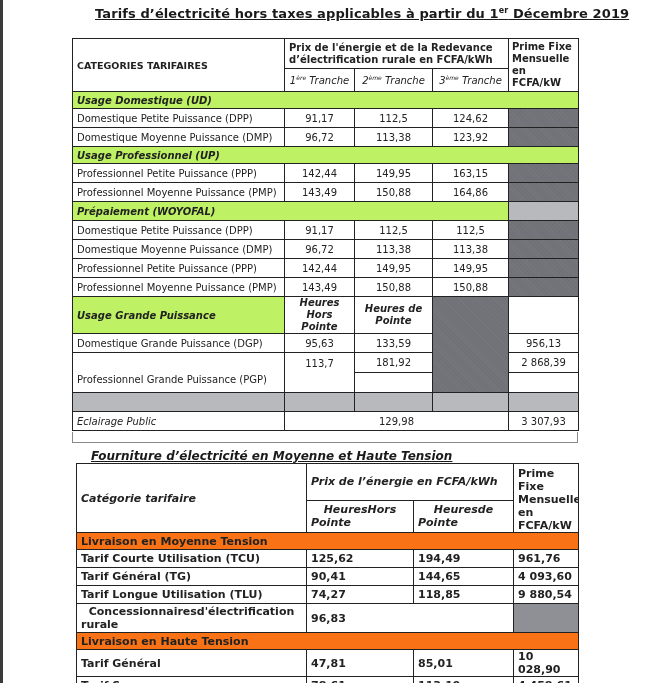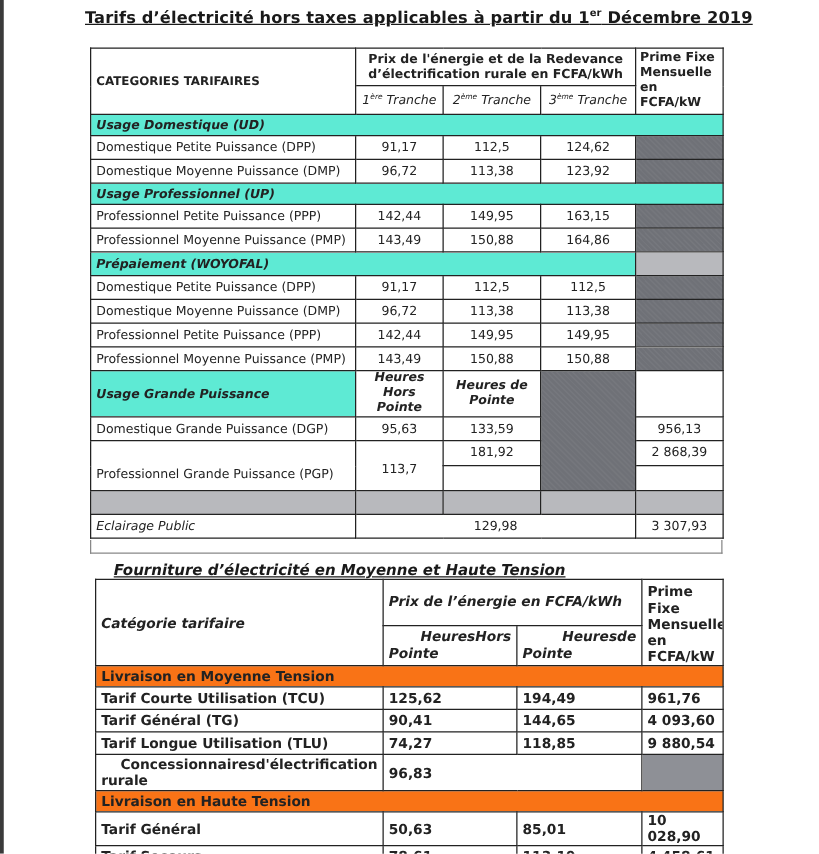--- a/index.html
+++ b/index.html
@@ -4,56 +4,56 @@
 <style>
   html, body { margin:0; padding:0; }
   body {
     width:655px; height:683px; overflow:hidden; position:relative;
     background:#ffffff;
     font-family:"DejaVu Sans", sans-serif;
     color:#1a1a1a;
   }
   .left-edge { position:absolute; left:0; top:0; width:3px; height:683px; background:#3a3a3a; }
   .page-title {
-    position:absolute; left:68px; top:6px; width:490px;
+    position:absolute; left:95px; top:6px; width:490px;
     font-weight:bold; font-size:13px; text-decoration:underline; white-space:nowrap;
     color:#1a1a1a; letter-spacing:0.1px;
   }
   .page-title sup { font-size:8px; }
 
   table { border-collapse:collapse; position:absolute; table-layout:fixed; }
   td { border:1px solid #222; padding:0 4px; font-size:10px; color:#222; overflow:hidden; }
   .t1 { left:72px; top:38px; width:506px; }
   .t1 td { height:18px; }
   .num { text-align:center; }
   .hdr-cat { font-weight:bold; font-size:9.5px; height:60px; }
-  .hdr-price { font-weight:bold; font-size:10px; line-height:12px;text-align:center; }
+  .hdr-price { font-weight:bold; font-size:10px; line-height:12px; }
   .hdr-tranche { font-style:italic; font-size:10px; text-align:center; height:22px; }
   .hdr-tranche sup { font-size:6px; }
   .hdr-prime { font-weight:bold; font-size:10px; line-height:12px; vertical-align:top; padding:2px 3px; }
-  .section { background:#5eead4; font-weight:bold; font-style:italic; font-size:10px; height:16px !important; }
+  .section { background:#bef264; font-weight:bold; font-style:italic; font-size:10px; height:16px !important; }
   .shade { background:#6f7177; background-image:repeating-linear-gradient(45deg, rgba(255,255,255,0.05) 0 1px, transparent 1px 3px); }
   .light-shade { background:#b8b9bd; }
   .blank { background:#fff; }
   .gp-hdr { font-weight:bold; font-style:italic; font-size:10px; text-align:center; line-height:12px; }
   .eclairage { font-style:italic; }
   .t1-foot { position:absolute; left:72px; top:432px; width:504px; height:10px; border:1px solid #888; border-top:none; }
 
   .subtitle {
     position:absolute; left:91px; top:449px;
     font-weight:bold; font-style:italic; font-size:12px; text-decoration:underline; white-space:nowrap;
   }
   .t2 { left:76px; top:463px; width:502px; }
   .t2 td { font-weight:bold; font-size:11px; height:17px; }
   .t2 .h-cat { font-style:italic; font-size:11px; height:60px;margin-left:36px; }
   .t2 .h-price { font-style:italic; height:30px;margin-left:30px; }
   .t2 .h-sub { font-style:italic; line-height:13px; }
   .t2 .h-prime { line-height:13px; vertical-align:top; padding-top:3px; }
   .t2 .sec { background:#f97316; height:16px; }
-  .justify { display:flex; justify-content:flex-end; }
+  .justify { display:flex; justify-content:center; }
   .t2 .two-line { line-height:13px; height:28px;margin-left:38px; }
 </style>
 </head>
 <body>
 
 <div class="left-edge"></div>
 
 <div class="page-title">
   <span>Tarifs d’électricité hors taxes applicables à partir du 1</span><sup>er</sup><span> Décembre 2019</span>
 </div>
@@ -155,21 +155,21 @@
     <td class="blank"></td>
   </tr>
   <tr>
     <td>Domestique Grande Puissance (DGP)</td>
     <td class="num">95,63</td>
     <td class="num">133,59</td>
     <td class="num">956,13</td>
   </tr>
   <tr>
     <td rowspan="2" style="vertical-align:top;padding-top:21px;">Professionnel Grande Puissance (PGP)</td>
-    <td rowspan="2" class="num" style="vertical-align:top;padding-top:17px;">113,7</td>
+    <td rowspan="2" class="num" style="vertical-align:top;padding-top:5px;">113,7</td>
     <td class="num">181,92</td>
     <td class="num">2 868,39</td>
   </tr>
   <tr>
     <td class="blank"></td>
     <td class="blank"></td>
   </tr>
   <tr>
     <td class="light-shade"></td>
     <td class="light-shade"></td>
@@ -249,21 +249,21 @@
     </td>
     <td colspan="2">96,83</td>
     <td class="shade" style="background:#8e9096;"></td>
   </tr>
 
   <tr>
     <td colspan="4" class="sec">Livraison en Haute Tension</td>
   </tr>
   <tr>
     <td>Tarif Général</td>
-    <td>50,63</td>
+    <td>47,81</td>
     <td>85,01</td>
     <td>10 028,90</td>
   </tr>
   <tr>
     <td>Tarif Secours</td>
     <td>78,61</td>
     <td>113,19</td>
     <td>4 458,61</td>
   </tr>
 </tbody>

